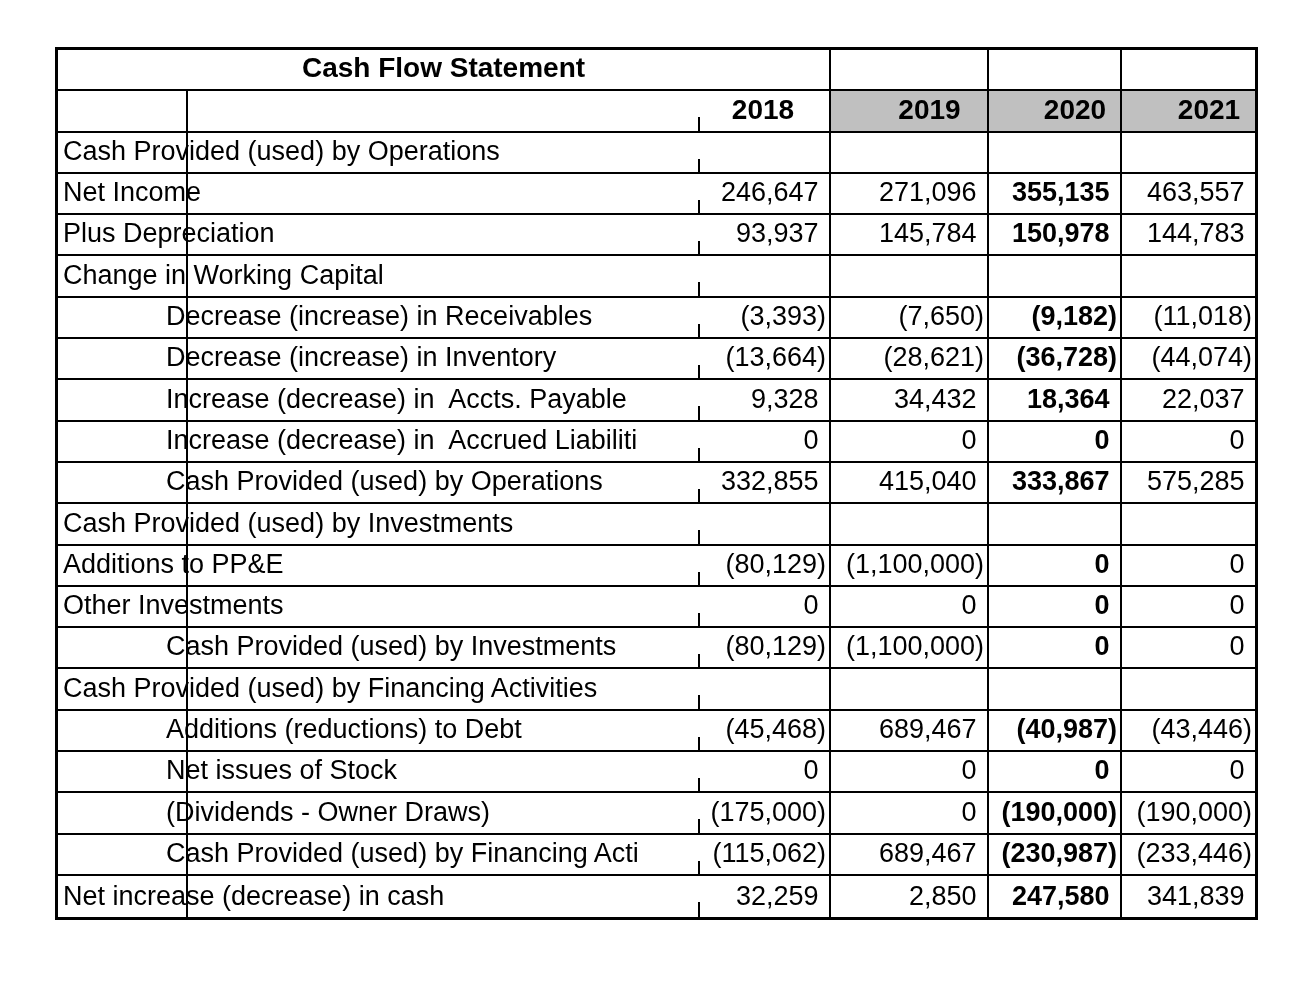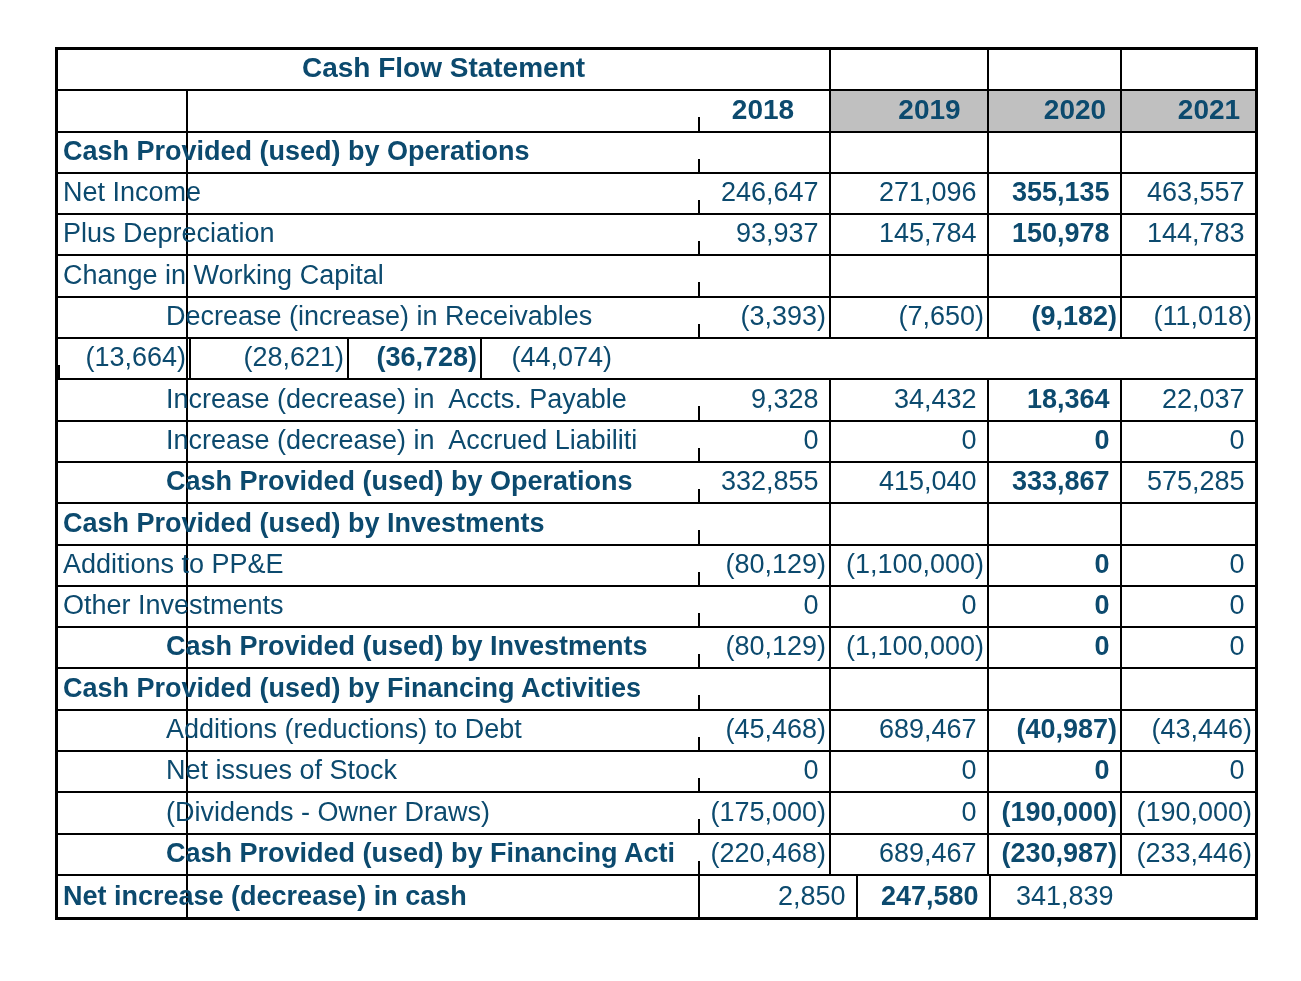--- a/index.html
+++ b/index.html
@@ -6,21 +6,21 @@
     margin: 0;
     padding: 0;
     background: #ffffff;
   }
   .page {
     position: relative;
     width: 1205px;
     height: 981px;
     background: #ffffff;
     font-family: "Liberation Sans", "DejaVu Sans", sans-serif;
-    color: #0c4a6e;
+    color: #000000;
   }
   .sheet {
     position: absolute;
     left: 55px;
     top: 47px;
     border: 3px solid #000;
     background: #fff;
   }
   
   .sheet::after {
@@ -58,21 +58,21 @@
     left: 0;
     right: -14px;       
     bottom: 5px;
     overflow: hidden;
     white-space: pre;
     font-size: 27px;
     line-height: 1.15;
   }
   .col-a .lbl { padding-left: 5px; }
   .col-b .lbl { padding-left: 108px; }
-  .bold .lbl { font-weight: bold; margin-top: 45px; }
+  .bold .lbl { font-weight: normal; margin-top: 45px; }
   .num {
     justify-content: flex-end;
     text-align: right;
     white-space: pre;
     font-size: 27px;
     padding-right: 3px;
     border-left: 2px solid #000;
   }
   .w2018 { width: 131px; margin-top: 26px; }
   .w2019 { width: 158px; }
@@ -157,20 +157,23 @@
       <div class="row data-row col-b">
     <div class="cell label-cell">
       <span class="lbl">Decrease (increase) in Receivables</span>
     </div>
     <div class="cell num w2018">(3,393)</div>
     <div class="cell num w2019">(7,650)</div>
     <div class="cell num w2020">(9,182)</div>
     <div class="cell num w2021">(11,018)</div>
   </div>
       <div class="row data-row col-b">
+    <div class="cell label-cell">
+      <span class="lbl">Decrease (increase) in Inventory</span>
+    </div>
     <div class="cell num w2018">(13,664)</div>
     <div class="cell num w2019">(28,621)</div>
     <div class="cell num w2020">(36,728)</div>
     <div class="cell num w2021">(44,074)</div>
   </div>
       <div class="row data-row col-b">
     <div class="cell label-cell">
       <span class="lbl">Increase (decrease) in  Accts. Payable</span>
     </div>
     <div class="cell num w2018">9,328 </div>
@@ -265,27 +268,28 @@
     </div>
     <div class="cell num w2018">(175,000)</div>
     <div class="cell num w2019">0 </div>
     <div class="cell num w2020">(190,000)</div>
     <div class="cell num w2021">(190,000)</div>
   </div>
       <div class="row data-row col-b bold">
     <div class="cell label-cell">
       <span class="lbl">Cash Provided (used) by Financing Acti</span>
     </div>
-    <div class="cell num w2018">(220,468)</div>
+    <div class="cell num w2018">(115,062)</div>
     <div class="cell num w2019">689,467 </div>
     <div class="cell num w2020">(230,987)</div>
     <div class="cell num w2021">(233,446)</div>
   </div>
       <div class="row data-row col-a bold">
     <div class="cell label-cell">
       <span class="lbl">Net increase (decrease) in cash</span>
     </div>
+    <div class="cell num w2018">32,259 </div>
     <div class="cell num w2019">2,850 </div>
     <div class="cell num w2020">247,580 </div>
     <div class="cell num w2021">341,839 </div>
   </div>
     </div>
 </div>
 
 </body></html>

